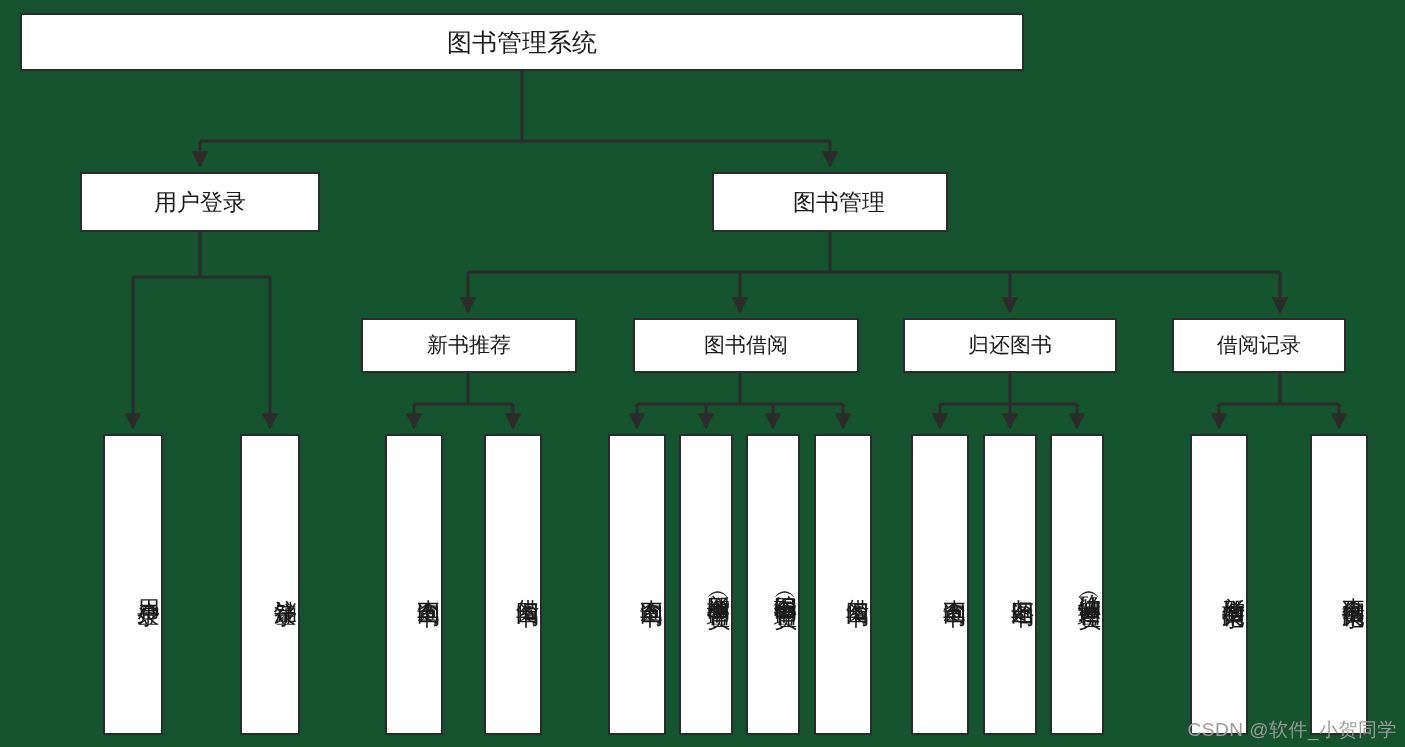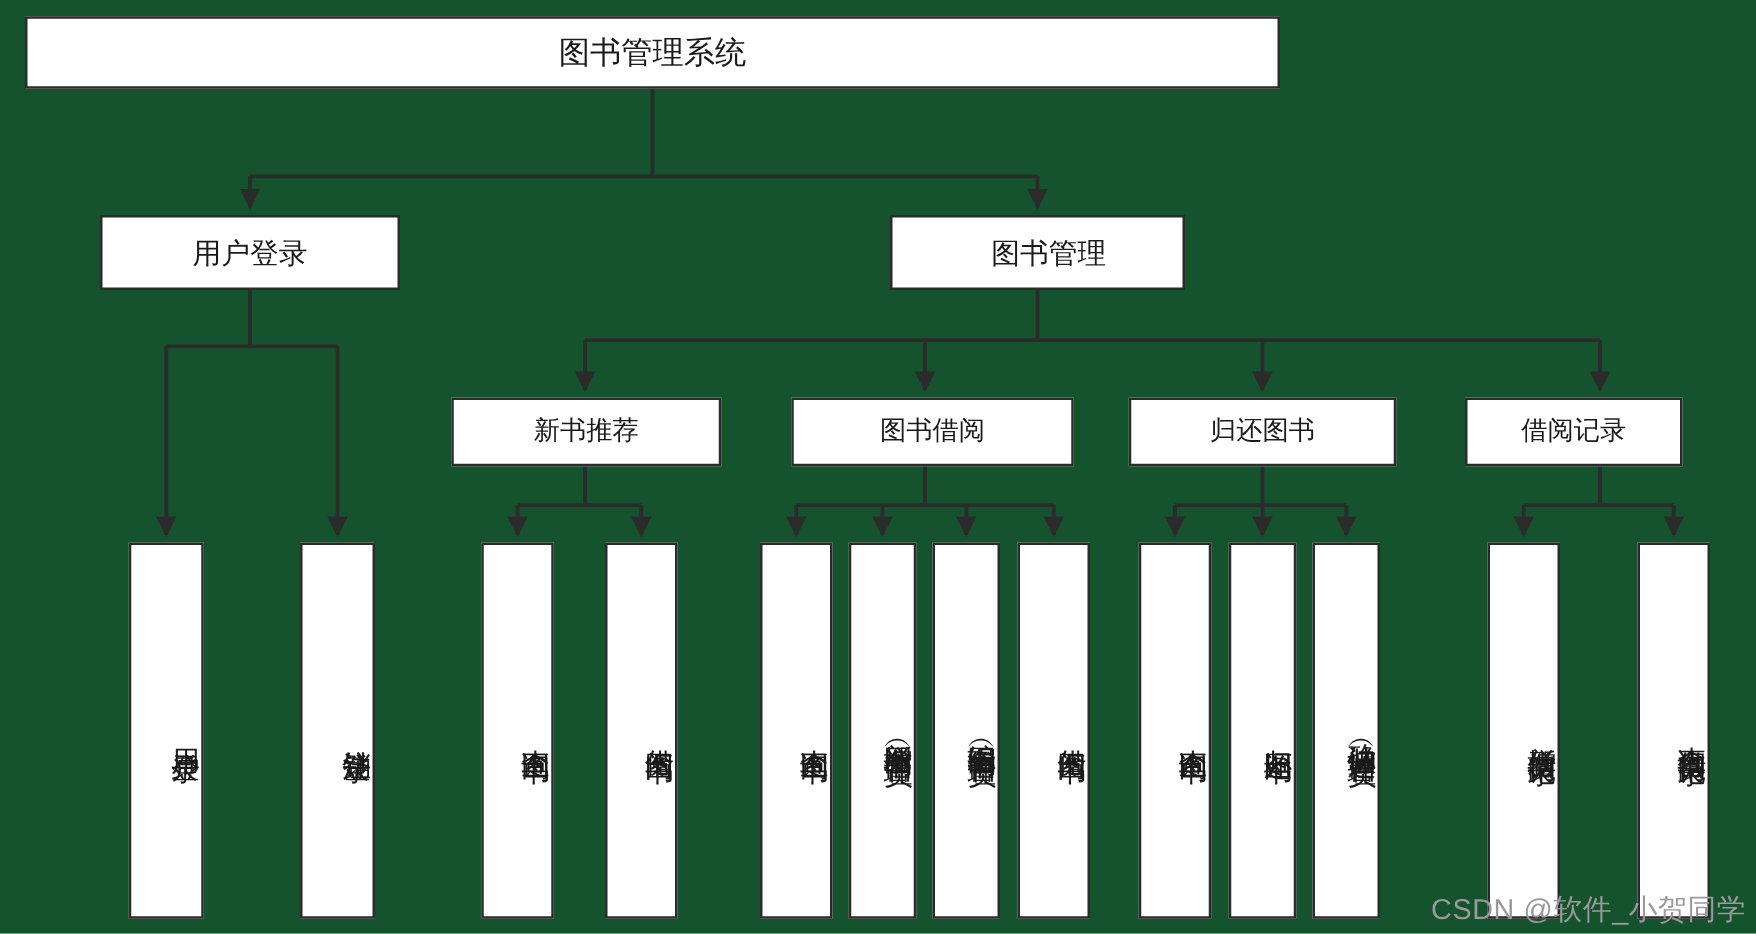--- a/index.html
+++ b/index.html
@@ -62,21 +62,21 @@
     writing-mode: vertical-rl;
     text-orientation: upright;
     line-height: 1.05;
     letter-spacing: 2px;
     white-space: nowrap;
   }
   #watermark {
     position: absolute;
     right: 8px;
     bottom: 4px;
-    font-size: 23px;
+    font-size: 19px;
     color: #9a9a9a;
     letter-spacing: 0.5px;
     white-space: nowrap;
     font-family: "Liberation Sans", "DejaVu Sans", sans-serif;
     text-align: right;
   }
 </style>
 </head>
 <body>
 

